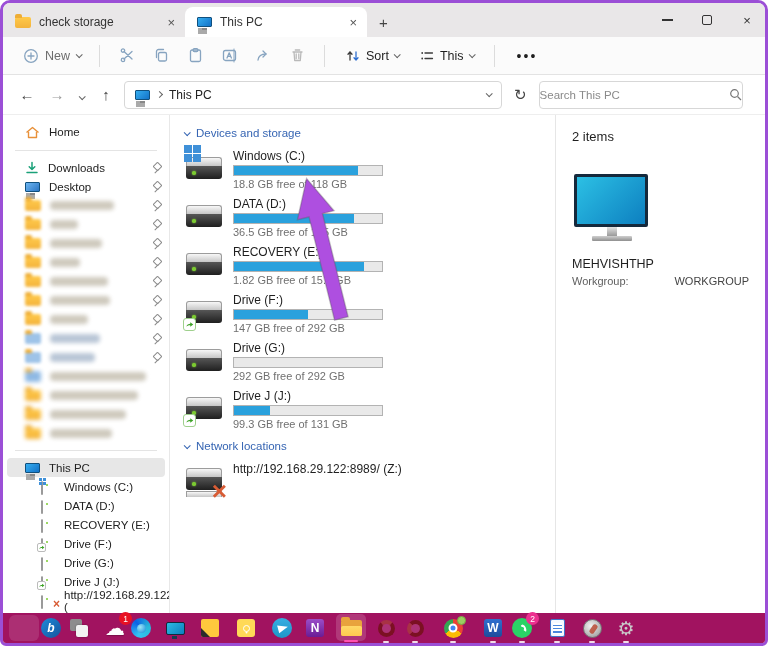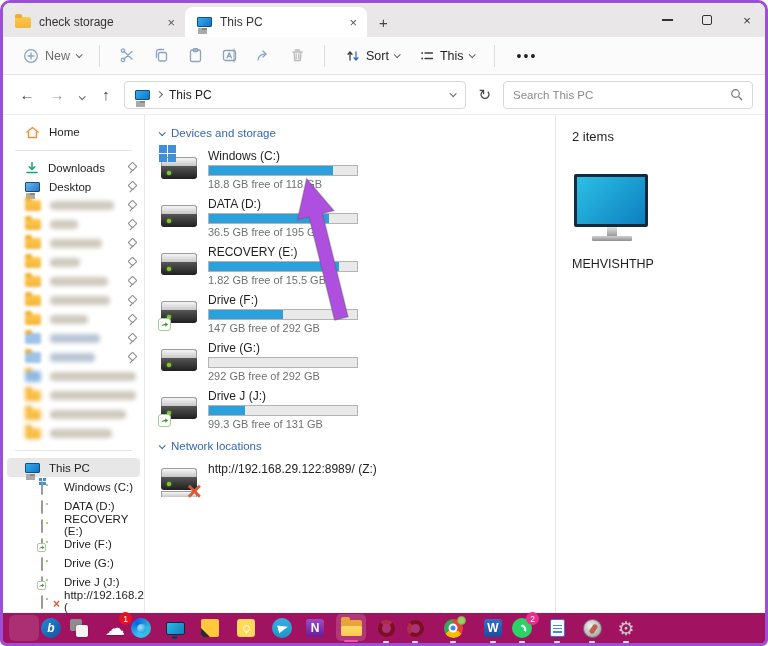--- a/index.html
+++ b/index.html
@@ -37,29 +37,29 @@
   svg.ic.dim { stroke:#b9b9b9; }
   svg.ic.dark { stroke:#3c3c3c; }
 
   
   .addressbar { height:40px; background:#fff; border-bottom:1px solid #eee; display:flex; align-items:center; padding:0 12px; gap:6px; }
   .nav-arrow { width:24px; text-align:center; font-size:15px; color:#454545; }
   .nav-arrow.dim { color:#9a9a9a; }
   .addr-box { height:28px; flex:1; max-width:378px; border:1px solid #d7d7d7; border-radius:4px; display:flex; align-items:center; padding:0 10px; gap:7px; font-size:12px; color:#222; background:#fff; }
   .addr-box .spacer { flex:1; }
   .refresh { font-size:15px; color:#454545; padding:0 6px; }
-  .search-box { height:28px; width:250px; border:1px solid #d7d7d7; border-radius:4px; display:flex; align-items:center; padding:0 9px; background:#fff; }
+  .search-box { height:28px; width:204px; border:1px solid #d7d7d7; border-radius:4px; display:flex; align-items:center; padding:0 0; background:#fff; }
   .search-box input { border:none; outline:none; flex:1; font-size:11.5px; color:#333; font-family:"Liberation Sans",sans-serif; background:transparent; }
   .search-box input::placeholder { color:#8a8a8a; }
 
   
   .content { display:flex; height:498px; background:#fff; }
 
   
-  .sidebar { width:142px; border-right:1px solid #e8e8e8; padding-top:6px; overflow:hidden; flex:none; }
+  .sidebar { width:167px; border-right:1px solid #e8e8e8; padding-top:6px; overflow:hidden; flex:none; }
   .side-item { display:flex; align-items:center; gap:9px; height:19px; padding:0 8px 0 22px; font-size:11.5px; color:#222; position:relative; }
   .side-item .pin { margin-left:auto; }
   .side-item.sel { background:#e7e7e7; border-radius:4px; margin:0 4px; padding-left:18px; }
   .side-div { height:1px; background:#e4e4e4; margin:7px 12px; }
   .pin { position:relative; width:10px; height:11px; flex:none; }
   .pin::before { content:""; position:absolute; width:5px; height:5px; border:1.2px solid #8a8a8a; border-radius:1px; transform:rotate(45deg); top:1px; left:2.5px; }
   .pin::after { content:""; position:absolute; width:1.2px; height:5px; background:#8a8a8a; bottom:-1px; left:4.7px; transform:rotate(45deg); }
   .blur-blob { height:9px; border-radius:4px; background:#cfcabe; filter:blur(2px); }
   .blur-blob.b { background:#b9c6d6; }
   .tree-item { display:flex; align-items:center; gap:8px; height:19px; padding-left:38px; font-size:11.5px; color:#222; }
@@ -538,20 +538,24 @@
 
     <div class="details">
       <div class="items-count">2 items</div>
       <div class="pc-icon">
         <div class="pc-screen"></div>
           <div class="pc-neck"></div>
           <div class="pc-base"></div>
       </div>
       <div class="pc-name">MEHVISHTHP</div>
       <div id="spec-rows">
+          <div class="spec-row">
+    <span class="lab">Workgroup:</span>
+    <span class="val">WORKGROUP</span>
+          </div>
         </div>
     </div>
   </div>
 
   <svg class="overlay" viewBox="0 0 768 646">
     <polygon id="arrow-poly" points="306,177 333.6,209.3 322,212.2 347.8,316.3 334.2,319.7 308.4,215.6 296.8,218.5" stroke="rgba(90,90,90,0.35)" stroke-width="1.5" fill="#ae4fe0"></polygon>
   </svg>
 
   <div class="taskbar">
     <div class="start-slot"></div>

